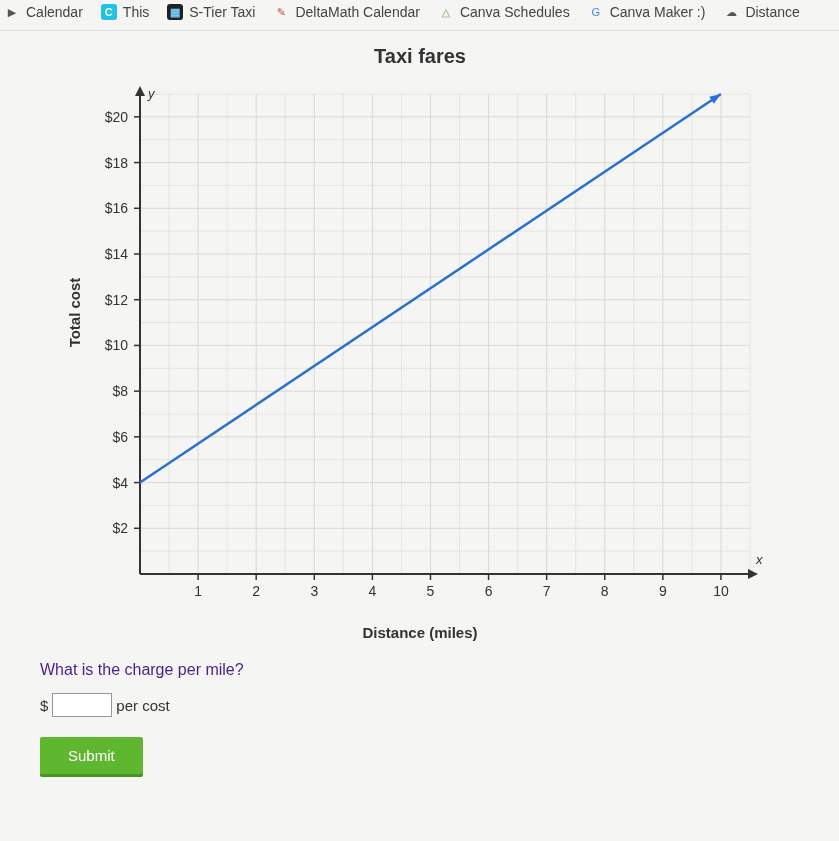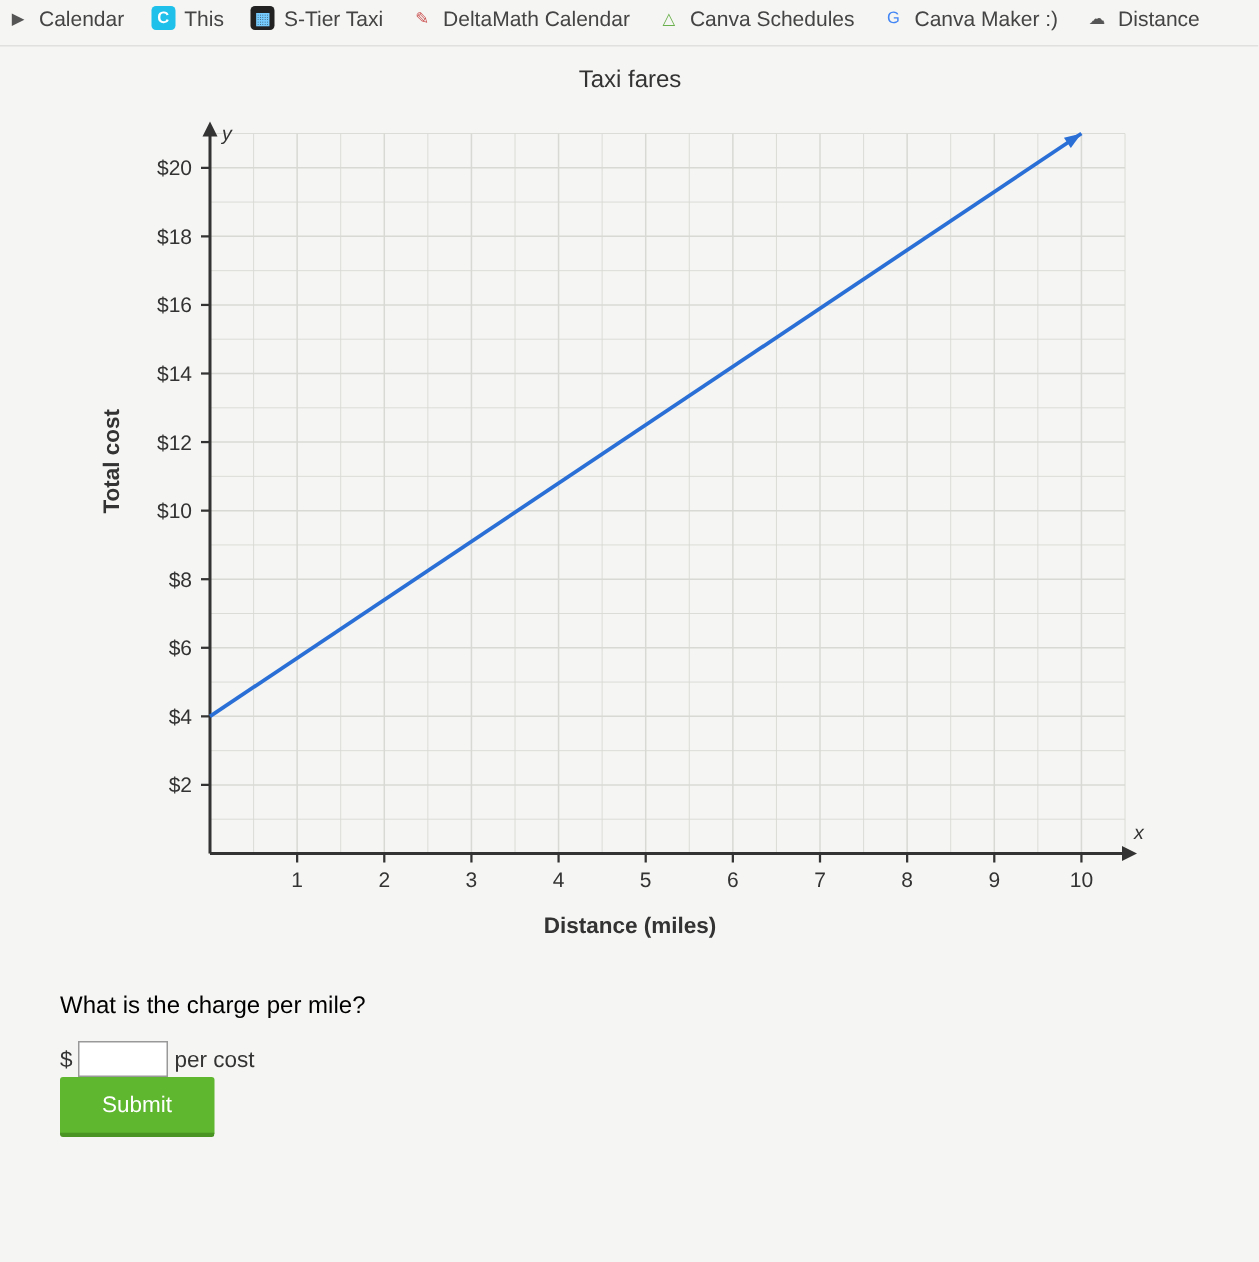--- a/index.html
+++ b/index.html
@@ -36,22 +36,22 @@
   .content {
     padding: 14px 22px 20px 40px;
   }
   .problem-text {
     font-size: 16px;
     color: #333;
     line-height: 1.5;
     margin-bottom: 14px;
   }
   .chart-title {
-    font-weight: normal;
-    font-size: 16px;
+    font-weight: bold;
+    font-size: 20px;
     text-align: center;
     margin-left: 60px;
     width: 640px;
   }
   .chart-wrap {
     position: relative;
     display: flex;
     margin-top: 6px;
   }
   .ylabel-wrap {
@@ -69,44 +69,46 @@
     white-space: nowrap;
   }
   .plot-area {
     position: relative;
   }
   svg.plot { display: block; }
   .xlabel {
     text-align: center;
     font-weight: bold;
     font-size: 15px;
+    margin-top: 10px;
     margin-left: 70px;
     width: 620px;
   }
   .question {
     font-size: 16px;
-    margin-top: 36px;
-    color: #000000;
+    margin-top: 20px;
+    color: #4c1d95;
   }
   .answer-row {
     display: flex;
     align-items: center;
     gap: 4px;
     margin-top: 14px;
     font-size: 15px;
   }
   .answer-input {
     width: 60px;
     height: 24px;
     border: 1px solid #999;
     background: #fff;
     font-size: 14px;
     padding: 2px 4px;
   }
   .submit-btn {
+    margin-top: 20px;
     background: #5fb62f;
     color: #fff;
     border: none;
     border-bottom: 3px solid #4a9424;
     padding: 10px 28px;
     font-size: 15px;
     cursor: pointer;
     border-radius: 2px;
   }
   .tick-label { font-size: 14px; fill: #333; }

